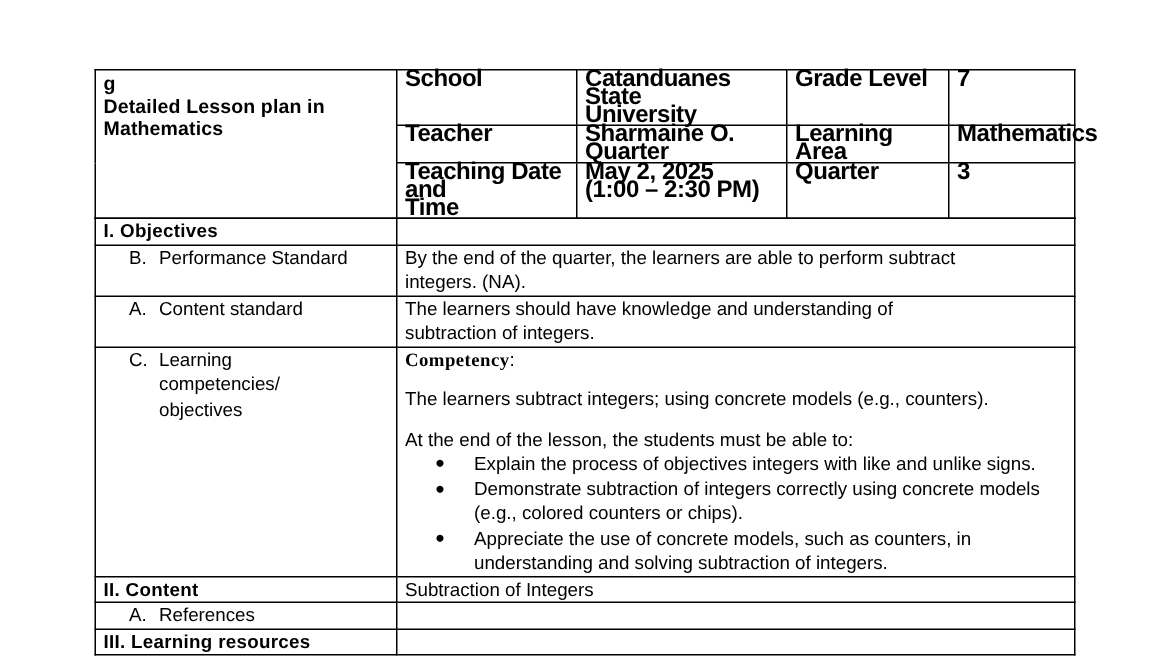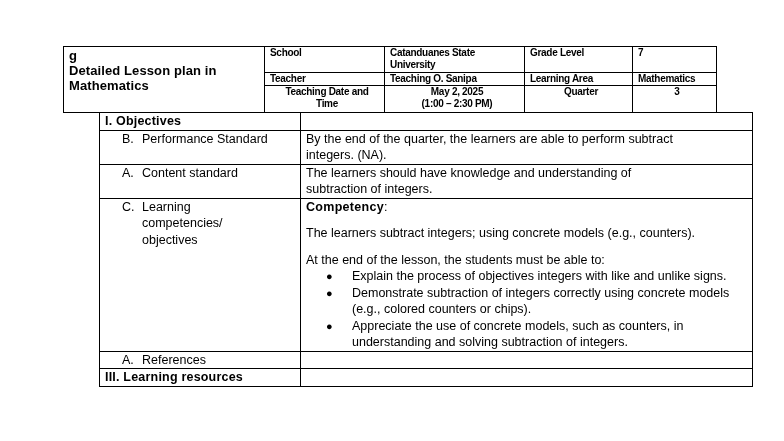--- a/index.html
+++ b/index.html
@@ -27,36 +27,36 @@
       table-layout: fixed;
     }
     td {
       border: 1px solid #000;
       vertical-align: top;
       padding: 0 0 0 5px;
       margin: 0;
     }
     
     .hdr td {
-      font-size: 10px;
+      font-size: 16px;
       font-weight: bold;
       line-height: 12px;
       letter-spacing: -0.3px;
     }
     .hdr .title-cell {
       font-size: 13px;
       line-height: 15px;
       letter-spacing: 0.1px;
       padding-top: 1px;
     }
     .hdr .r1 td { height: 25px; }
     .hdr .r2 td { height: 12px; }
-    .hdr .r3 td { height: 26px; text-align: center; }
+    .hdr .r3 td { height: 26px; }
     
-    .body-t { margin-top: -1px; margin-left: 36px; }
+    .body-t { margin-top: -1px; }
     .body-t td {
       font-size: 12.5px;
       line-height: 16.5px;
     }
     .sec {
       font-weight: bold;
       letter-spacing: 0.2px;
     }
     .lbl-indent {
       padding-left: 22px !important;
@@ -70,20 +70,21 @@
     }
     .lbl-wrap .mk {
       flex: 0 0 20px;
     }
     .lbl-wrap-2 {
       padding-left: 28px !important;
     }
     .comp-head {
       font-weight: bold;
       letter-spacing: 0.3px;
+      font-family: Liberation Serif, serif;
     }
     .gap { height: 10px; }
     ul.objs {
       list-style: none;
       margin: 0;
       padding: 0 0 0 20px;
     }
     ul.objs li {
       display: flex;
     }
@@ -123,21 +124,21 @@
       <td><span>School</span></td>
       <td>
         <div>Catanduanes State</div>
         <div>University</div>
       </td>
       <td><span>Grade Level</span></td>
       <td><span>7</span></td>
     </tr>
     <tr class="r2">
       <td><span>Teacher</span></td>
-      <td><span>Teaching O. Sanipa</span></td>
+      <td><span>Sharmaine O. Quarter</span></td>
       <td><span>Learning Area</span></td>
       <td><span>Mathematics</span></td>
     </tr>
     <tr class="r3">
       <td>
         <div>Teaching Date and</div>
         <div>Time</div>
       </td>
       <td>
         <div>May 2, 2025</div>
@@ -208,20 +209,24 @@
             <span class="txt">Demonstrate subtraction of integers correctly using concrete models (e.g., colored counters or chips).</span>
           </li>
           <li>
             <span class="bullet">●</span>
             <span class="txt">Appreciate the use of concrete models, such as counters, in understanding and solving subtraction of integers.</span>
           </li>
         </ul>
       </td>
     </tr>
 
+    <tr class="h17">
+      <td class="sec"><span>II. Content</span></td>
+      <td><span>Subtraction of Integers</span></td>
+    </tr>
 
     <tr class="h17">
       <td class="lbl-indent">
         <span class="mk">A.</span><span>References</span>
       </td>
       <td></td>
     </tr>
 
     <tr class="h17">
       <td class="sec"><span>III. Learning resources</span></td>

